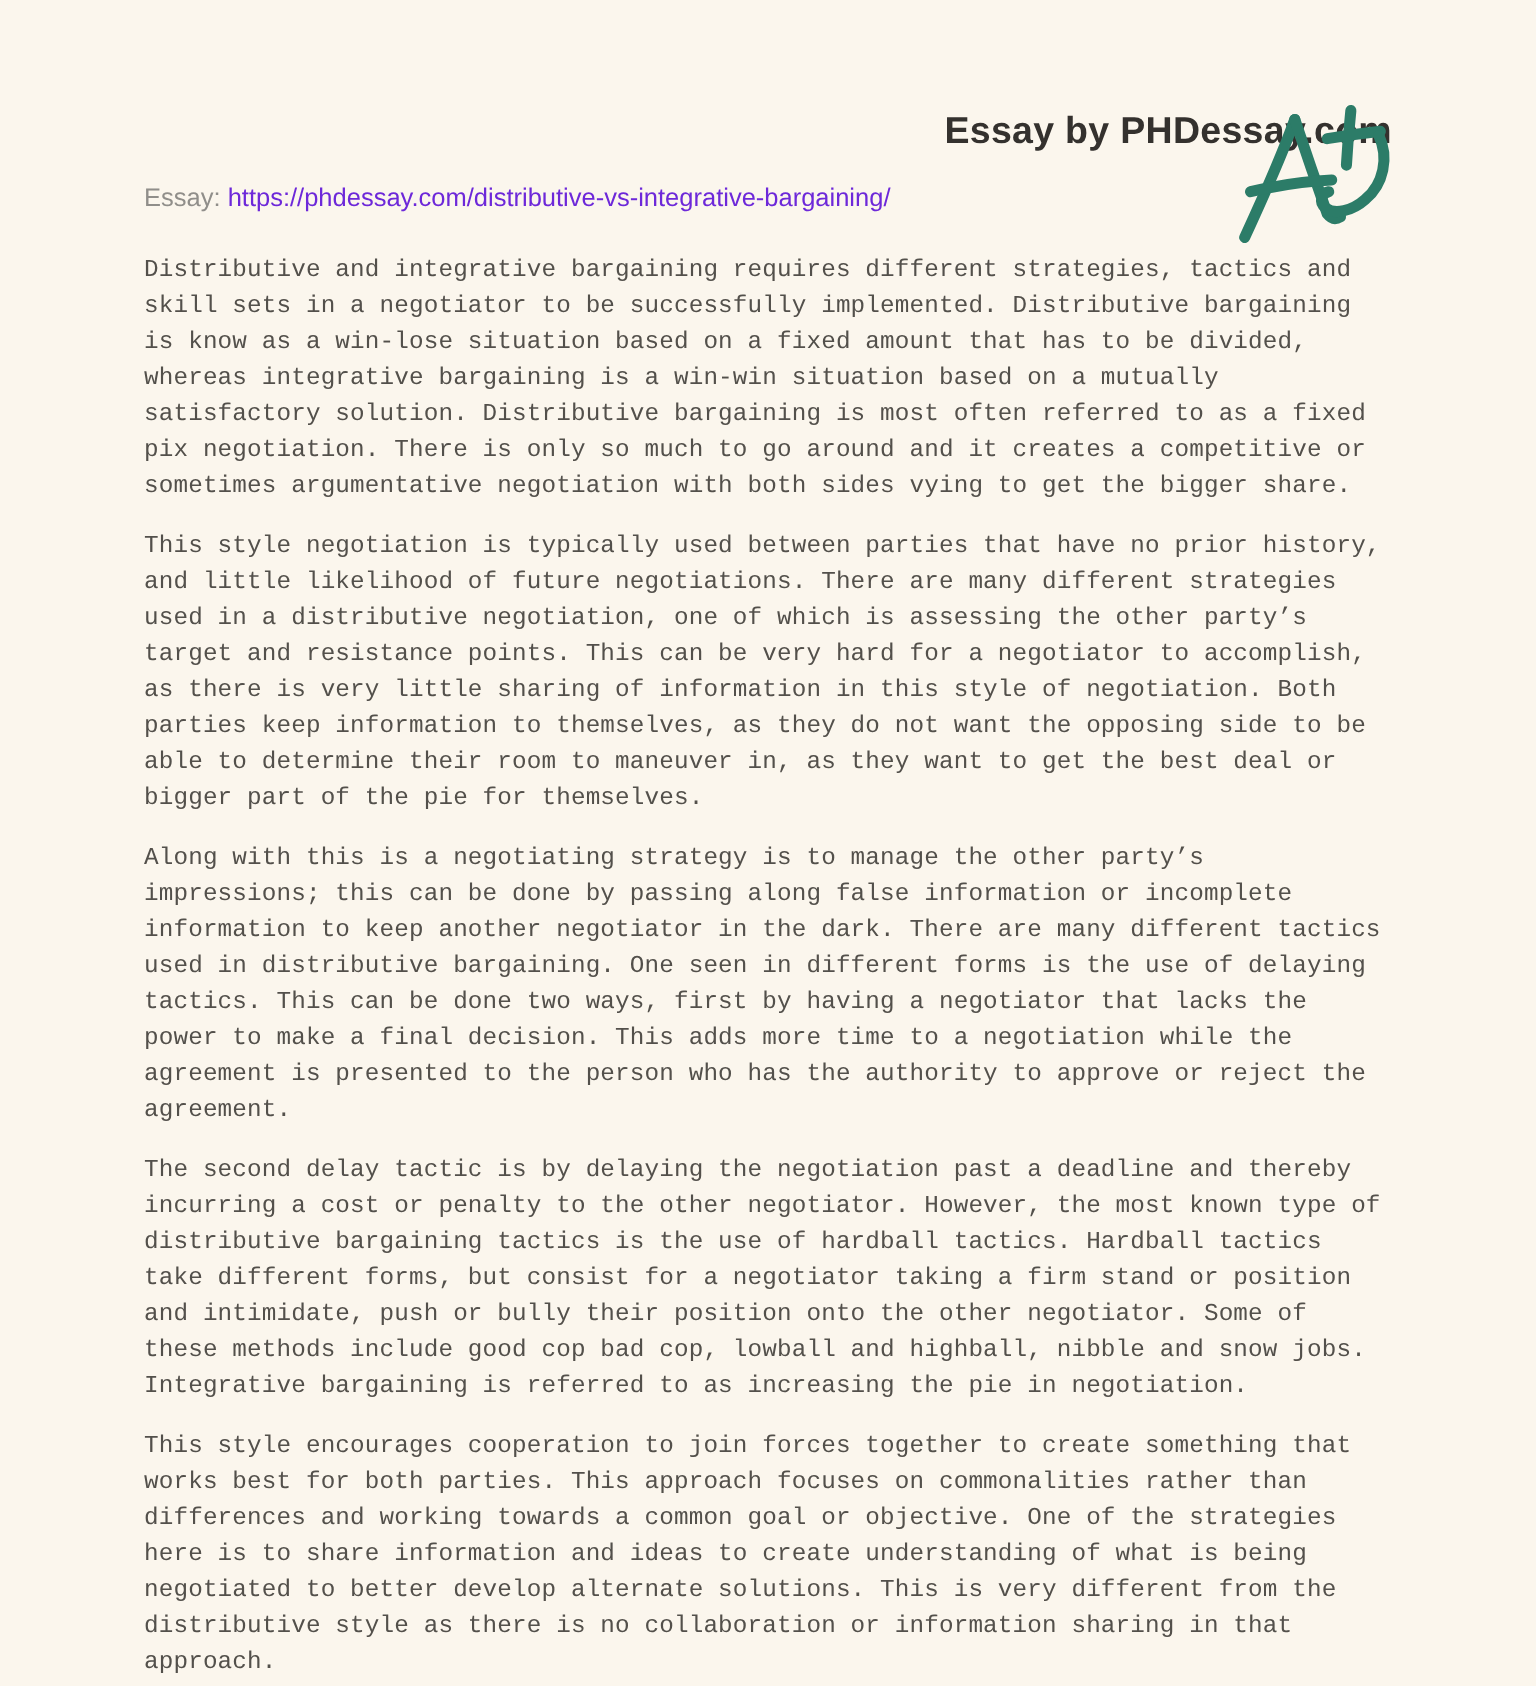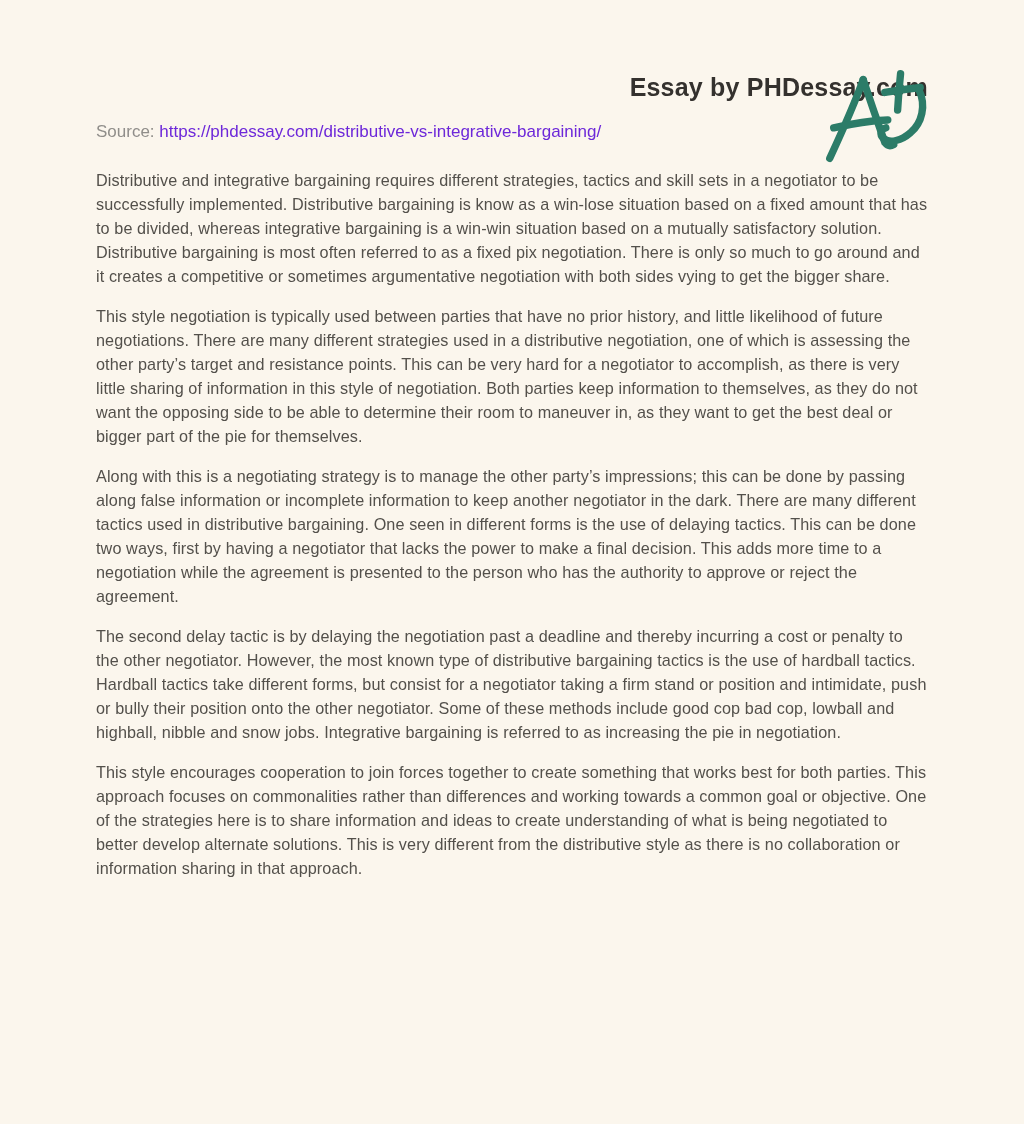--- a/index.html
+++ b/index.html
@@ -56,31 +56,32 @@
   }
   .essay-body {
     margin-top: 26px;
   }
   .essay-body p {
     margin: 0 0 16px 0;
     font-size: 16.2px;
     line-height: 24px;
     color: #53504b;
     letter-spacing: 0.1px;
+    font-family: Liberation Mono, monospace;
   }
 </style>
 </head>
 <body>
 
 <div class="page">
 
   <div class="brand">Essay by PHDessay.com</div>
 
   <div class="source-line">
-    <span>Source:</span>
+    <span>Essay:</span>
     <a href="#">https://phdessay.com/distributive-vs-integrative-bargaining/</a>
   </div>
 
   <div class="logo">
     <svg width="118" height="118" viewBox="0 0 120 120" fill="none" xmlns="http://www.w3.org/2000/svg">
       <g stroke="#2c7c68" stroke-width="7.5" stroke-linecap="round" fill="none">
 
         <path d="M48,22 Q38,50 14,102"></path>
 
         <path d="M48,22 Q59,55 70,86 Q74,91 79,88"></path>

